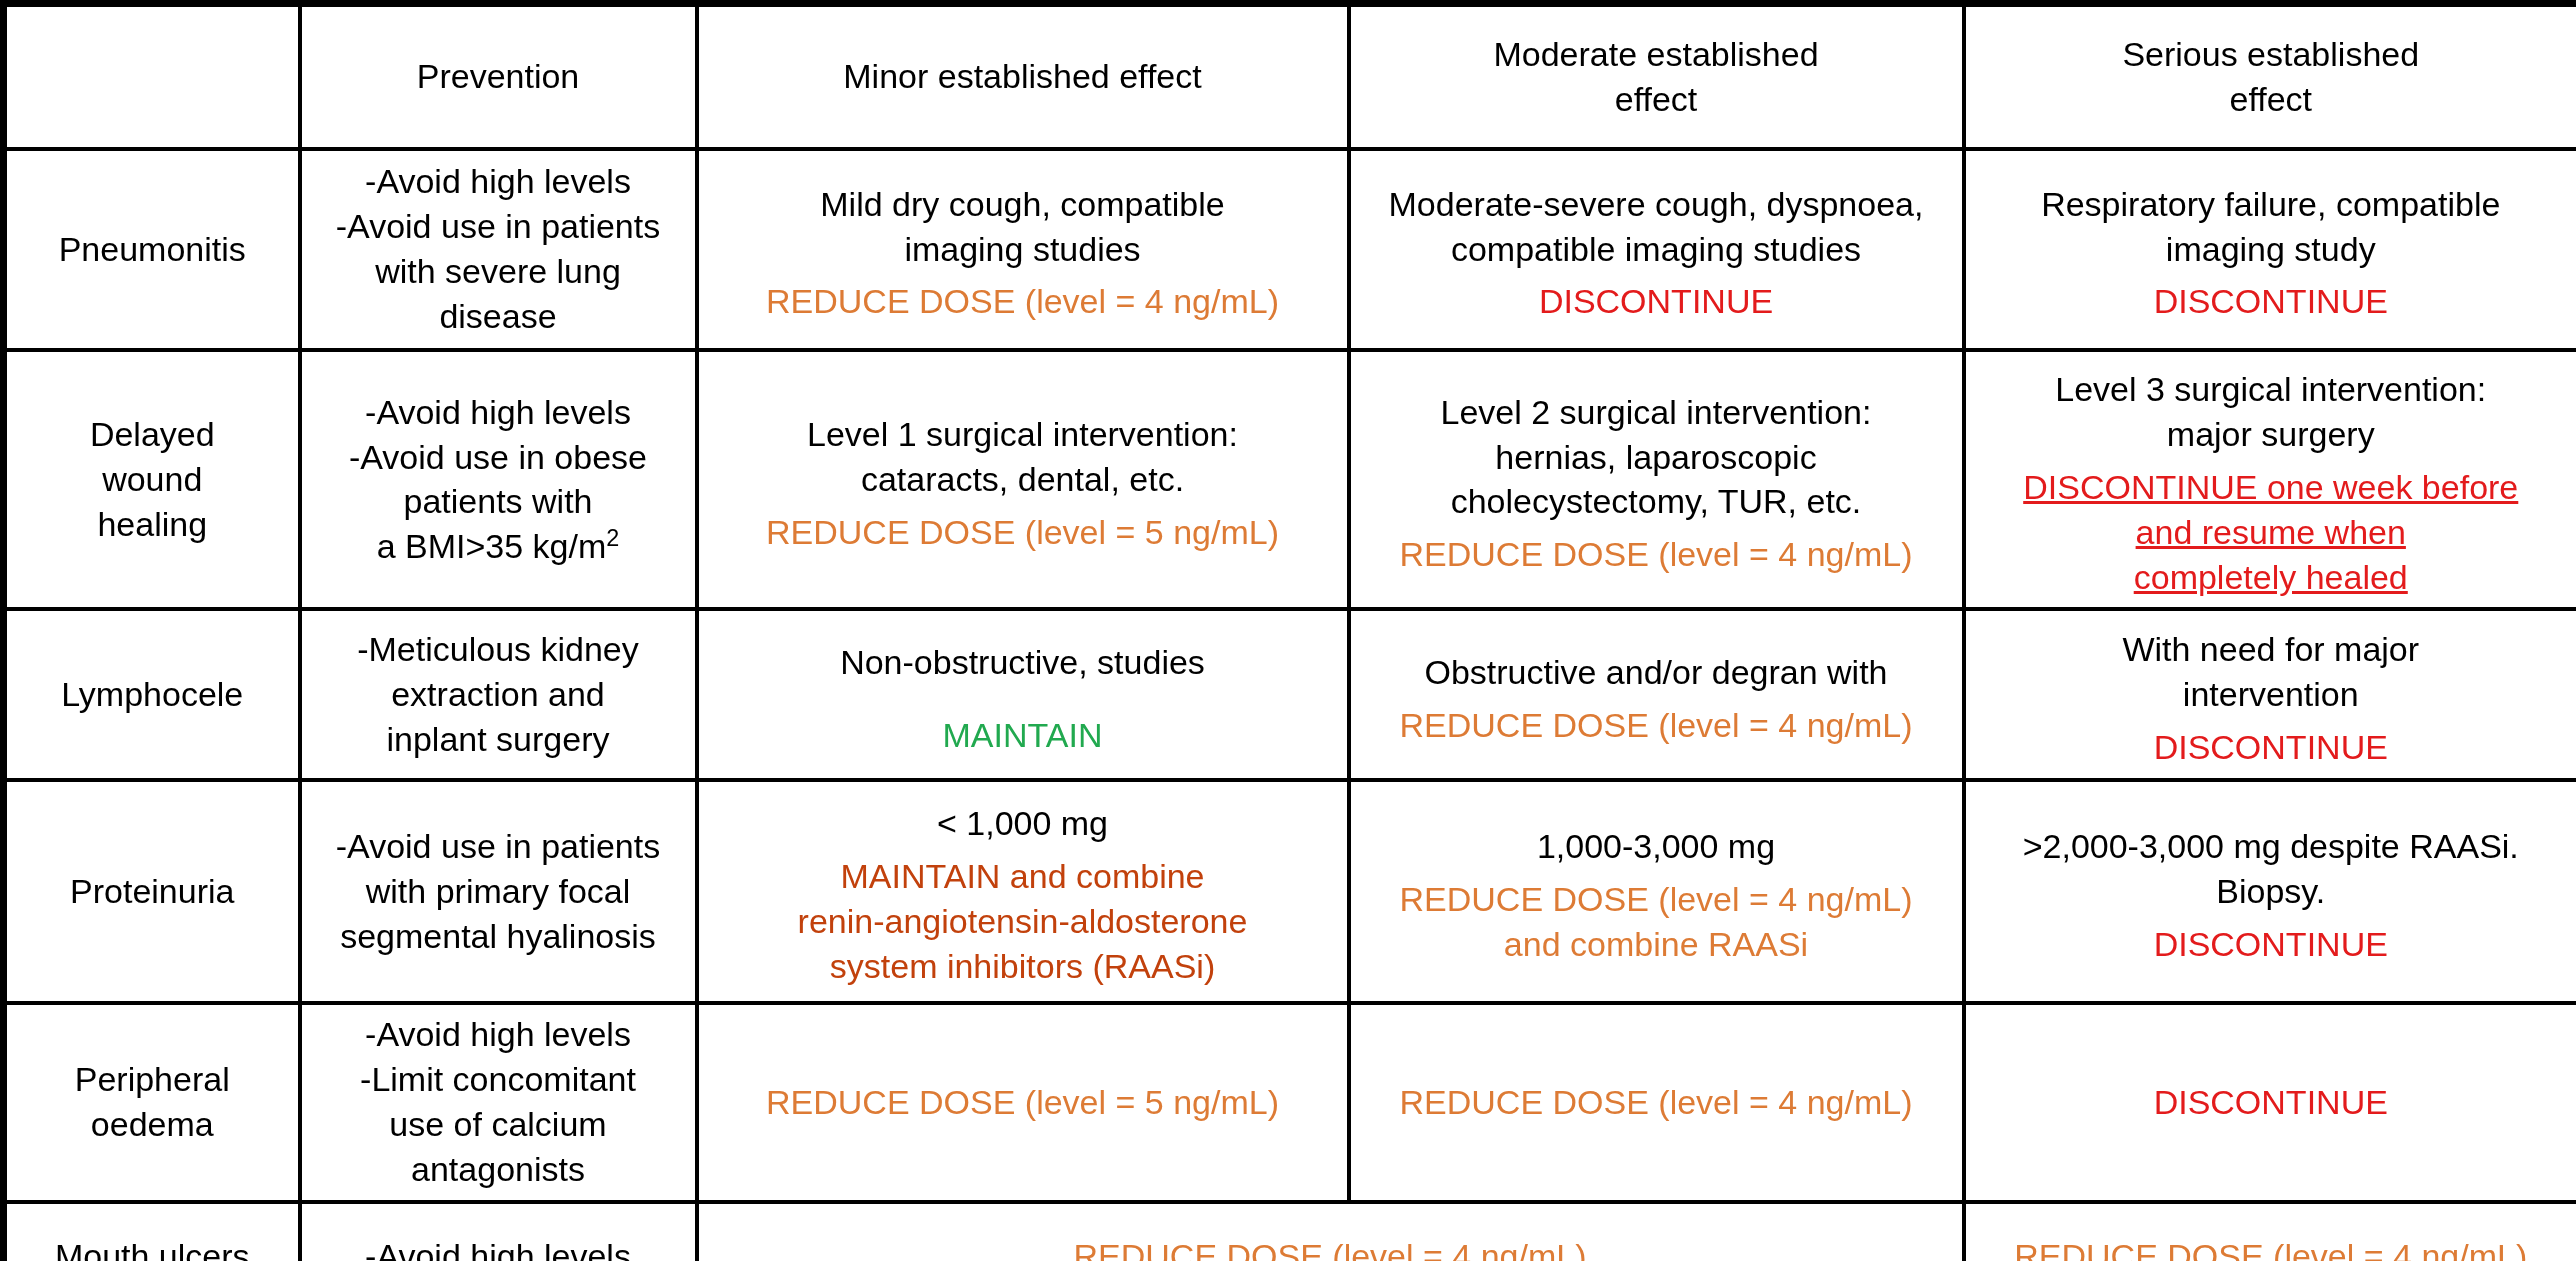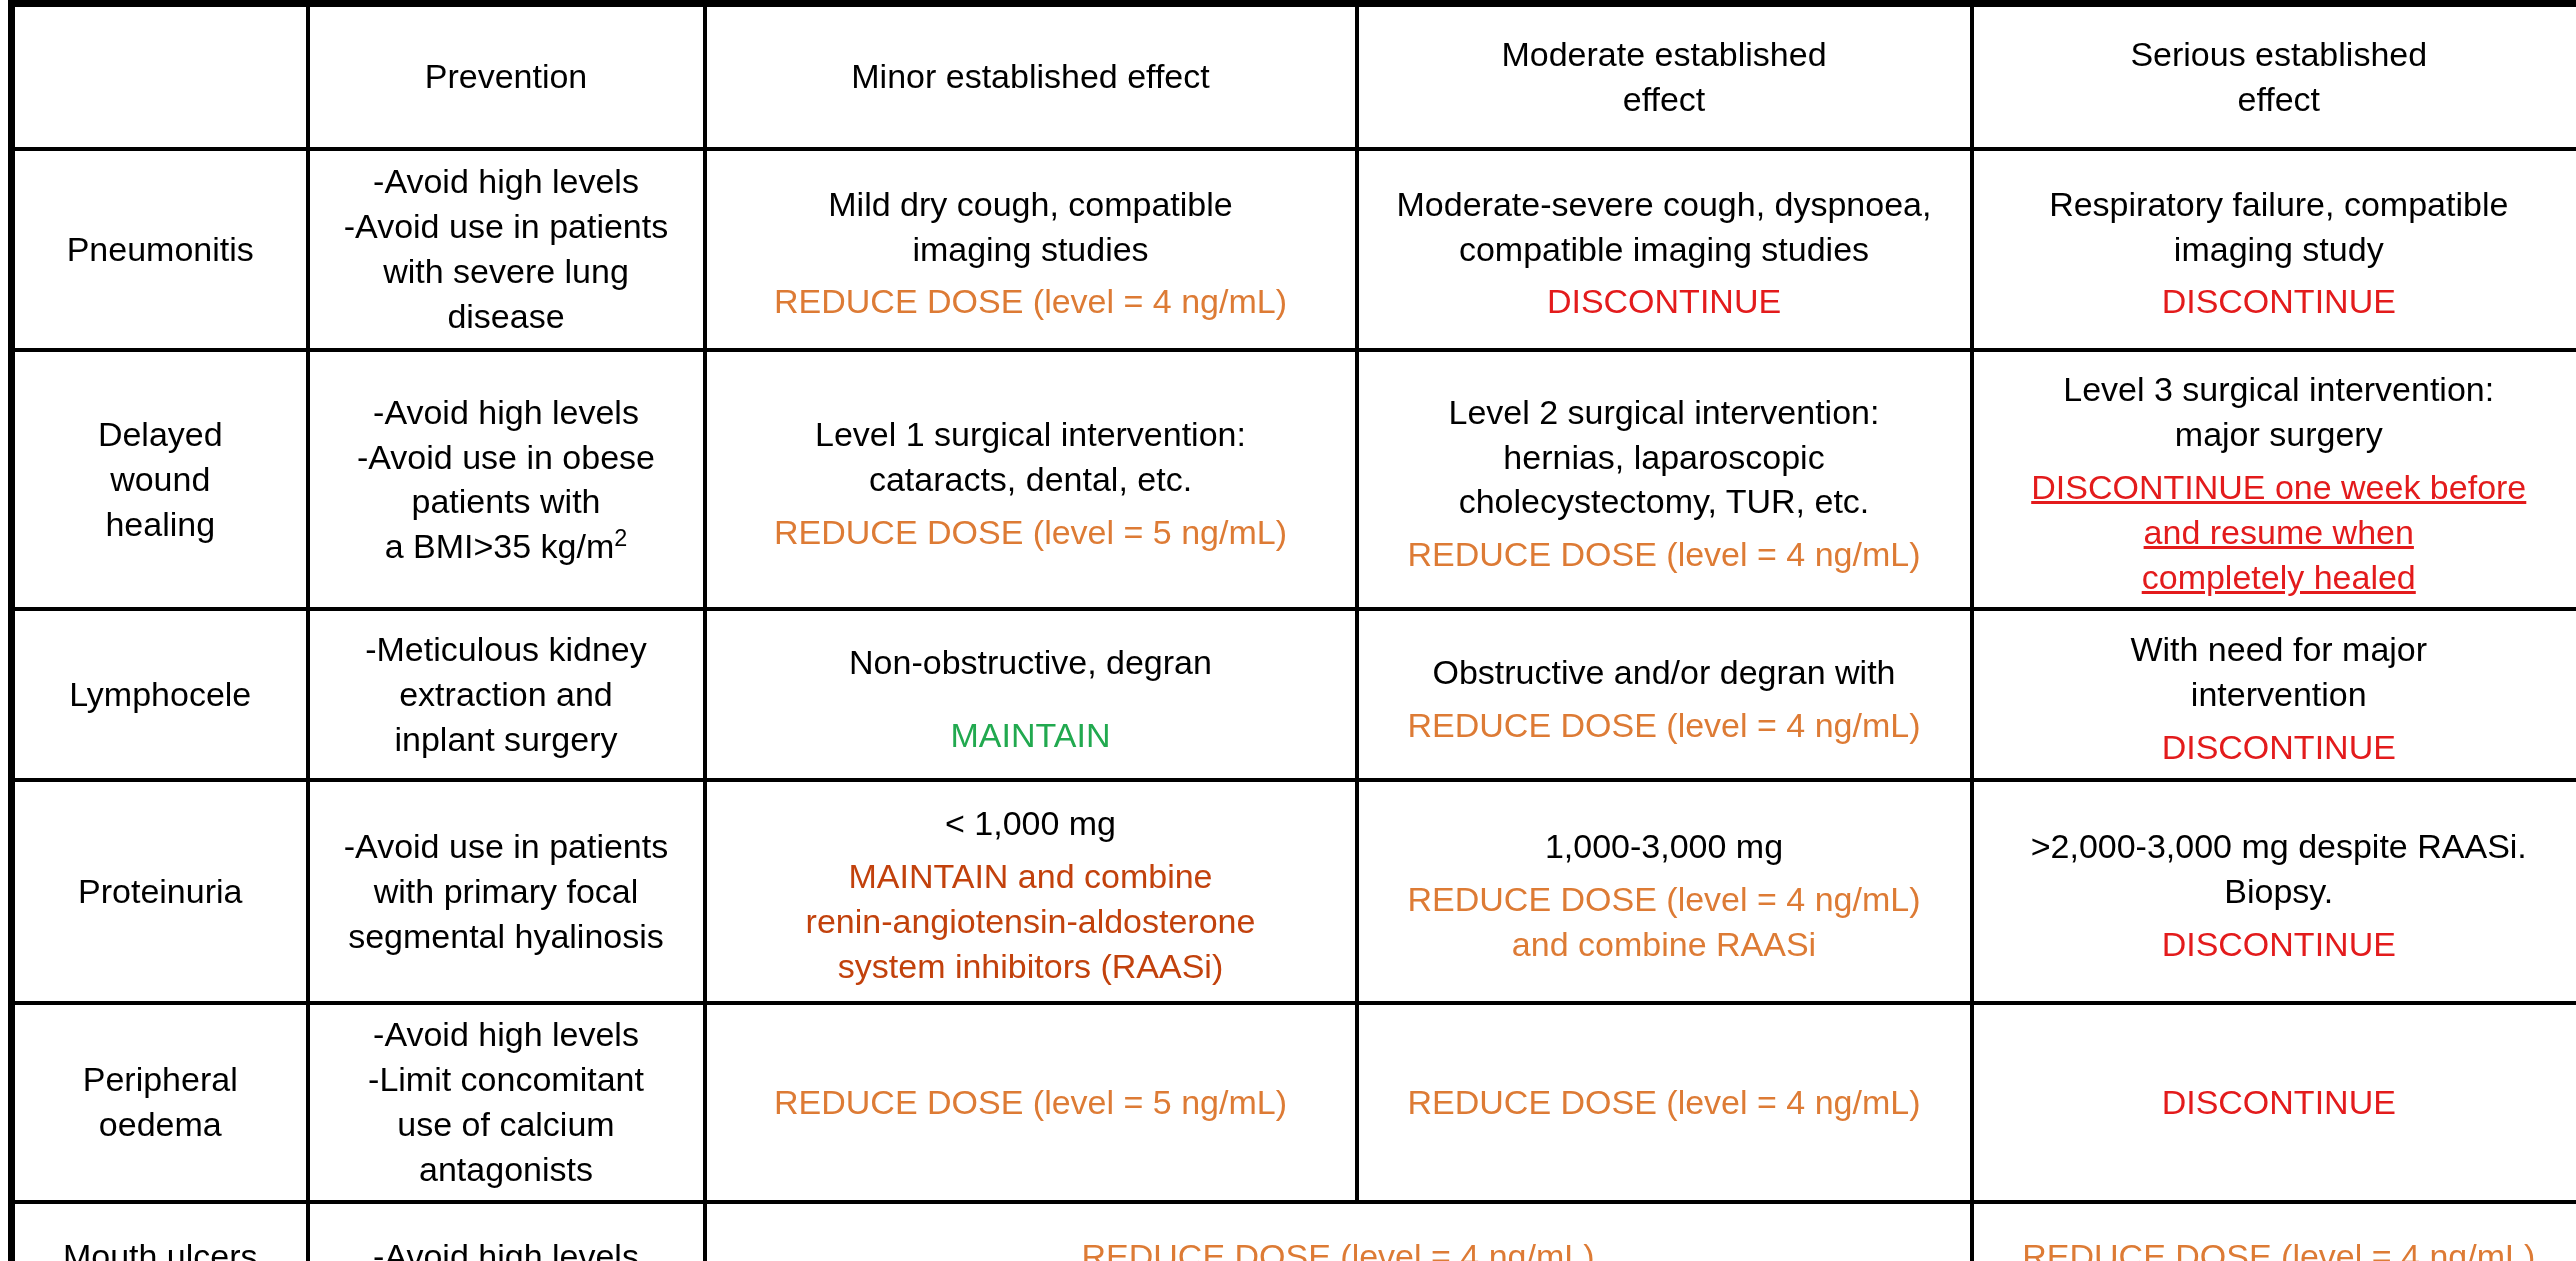--- a/index.html
+++ b/index.html
@@ -6,21 +6,20 @@
     margin: 0;
     padding: 0;
     background: #FFFFFF;
     font-family: "Liberation Sans", "DejaVu Sans", sans-serif;
   }
   .page {
     width: 2576px;
     height: 1262px;
     background: #FFFFFF;
     box-sizing: border-box;
-    padding-left: 8px;
   }
   table.effects {
     width: 2576px;
     height: 1262px;
     border-collapse: collapse;
     table-layout: fixed;
     background: #FFFFFF;
     font-size: 34px;
     line-height: 1.32;
     color: #000000;
@@ -138,21 +137,21 @@
 completely healed</div>
         </td>
       </tr>
 
       <tr class="r-lymph">
         <td><span class="pre">Lymphocele</span></td>
         <td class="prevention"><span class="pre">-Meticulous kidney
 extraction and
 inplant surgery</span></td>
         <td>
-          <div class="desc pre">Non-obstructive, degran</div>
+          <div class="desc pre">Non-obstructive, studies</div>
           <div class="action pre" style="color: rgb(33, 169, 79); margin-top: 28px;">MAINTAIN</div>
         </td>
         <td>
           <div class="desc pre">Obstructive and/or degran with</div>
           <div class="action pre" style="color: rgb(221, 123, 53);">REDUCE DOSE (level = 4 ng/mL)</div>
         </td>
         <td>
           <div class="desc pre">With need for major
 intervention</div>
           <div class="action pre" style="color: rgb(227, 27, 28);">DISCONTINUE</div>

